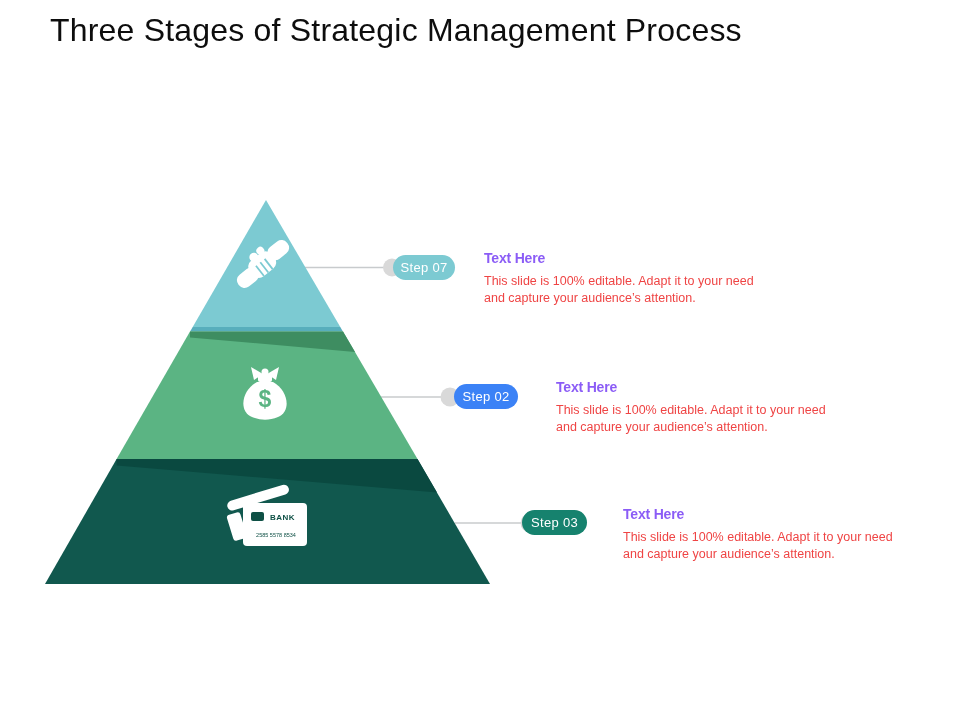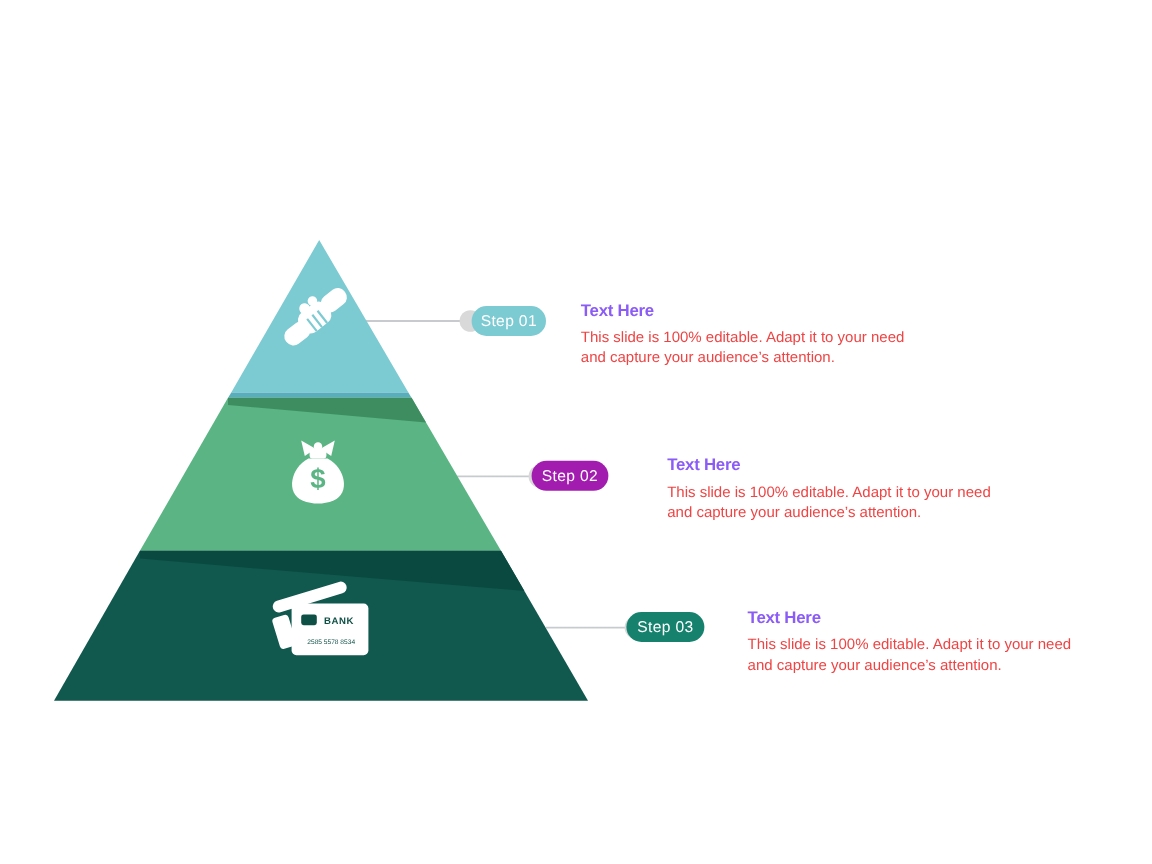--- a/index.html
+++ b/index.html
@@ -11,38 +11,39 @@
     position:absolute;left:50px;top:12px;margin:0;
     font-size:32px;font-weight:400;color:#0d0d0d;letter-spacing:0.2px;white-space:nowrap;
   }
   .pyramid-svg{position:absolute;left:0;top:0;width:960px;height:720px;}
   .step-badge{
     position:absolute;height:25px;border-radius:13px;
     display:flex;align-items:center;justify-content:center;
     color:#ffffff;font-size:13px;letter-spacing:0.3px;
   }
   .badge-1{left:393px;top:255px;width:62px;background:#7ccad2;}
-  .badge-2{left:443px;top:384px;width:64px;background:#a21caf;align-items:center;}
+  .badge-2{left:454px;top:384px;width:64px;background:#3b82f6;align-items:center;}
   .badge-3{left:522px;top:510px;width:65px;background:#16826e;}
   .text-block{position:absolute;width:300px;}
   .block-1{left:484px;top:234px;}
   .block-2{left:556px;top:363px;}
   .block-3{left:623px;top:490px;}
   .text-block h3{
     margin:16px 0 7px 0;font-size:14px;font-weight:700;color:#8b5cf6;letter-spacing:-0.2px;
   }
   .text-block p{
     margin:0;font-size:12.5px;line-height:1.34;color:#ef4444;width:292px;
   }
 </style>
 </head>
 <body>
 
 <div class="slide">
 
+  <h1 class="slide-title">Three Stages of Strategic Management Process</h1>
 
   <svg class="pyramid-svg" viewBox="0 0 960 720" aria-hidden="true">
 
     <g stroke="#c8cbcd" stroke-width="1.5">
       <line x1="305" y1="267.5" x2="392" y2="267.5"></line>
       <line x1="381" y1="397" x2="450" y2="397"></line>
       <line x1="455" y1="523" x2="530" y2="523"></line>
     </g>
     <circle cx="392" cy="267.5" r="9" fill="#d9d9d9"></circle>
     <circle cx="450" cy="397" r="9.5" fill="#d9d9d9"></circle>
@@ -81,21 +82,21 @@
       <rect x="-34" y="-5" width="64" height="10" rx="5" transform="translate(260,497) rotate(-17)" fill="#ffffff"></rect>
       <rect x="-7" y="-14" width="14" height="27" rx="3" transform="translate(237,527) rotate(-17)" fill="#ffffff"></rect>
       <rect x="243" y="503" width="64" height="43" rx="4" fill="#ffffff"></rect>
       <rect x="251" y="512" width="13" height="9" rx="2" fill="#0e5045"></rect>
       <text x="270" y="520" font-size="8" font-weight="700" letter-spacing="0.5" fill="#0e5045" font-family="Liberation Sans, DejaVu Sans, sans-serif">BANK</text>
       <text x="276" y="537" text-anchor="middle" font-size="5.5" fill="#0e5045" font-family="Liberation Sans, DejaVu Sans, sans-serif">2585 5578 8534</text>
     </g>
   </svg>
 
   <div class="step-badge badge-1">
-    <span>Step 01</span>
+    <span>Step 07</span>
   </div>
   <div class="step-badge badge-2">
     <span>Step 02</span>
   </div>
   <div class="step-badge badge-3">
     <span>Step 03</span>
   </div>
 
   <div class="text-block block-1">
     <h3>Text Here</h3>

